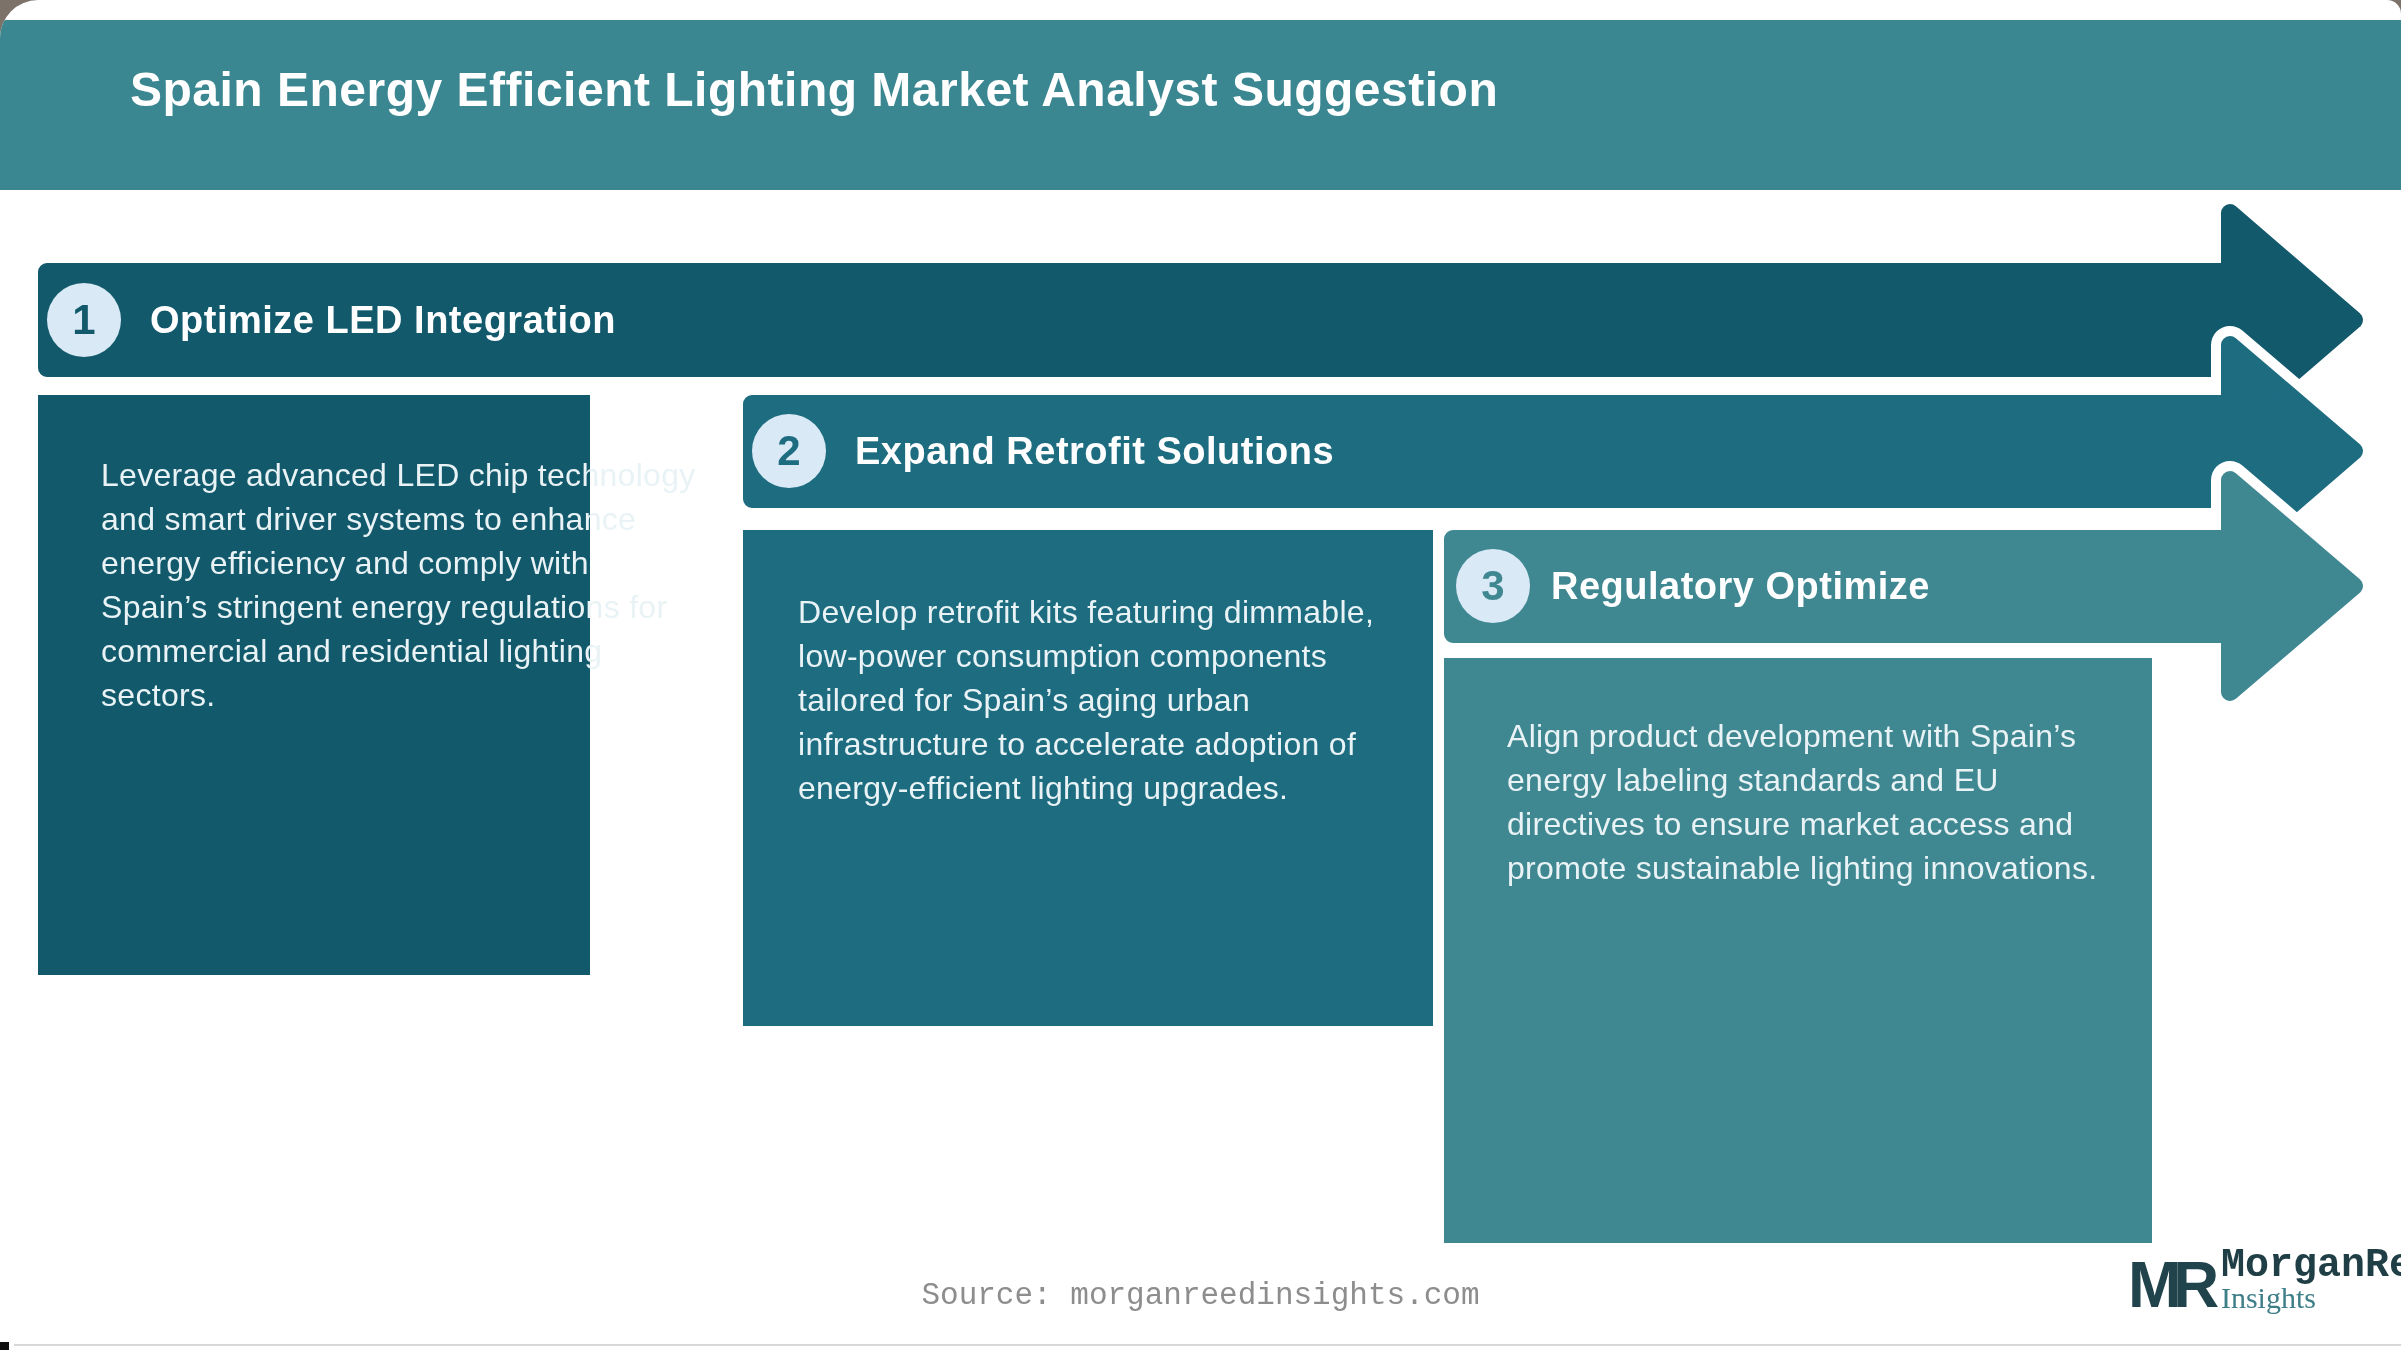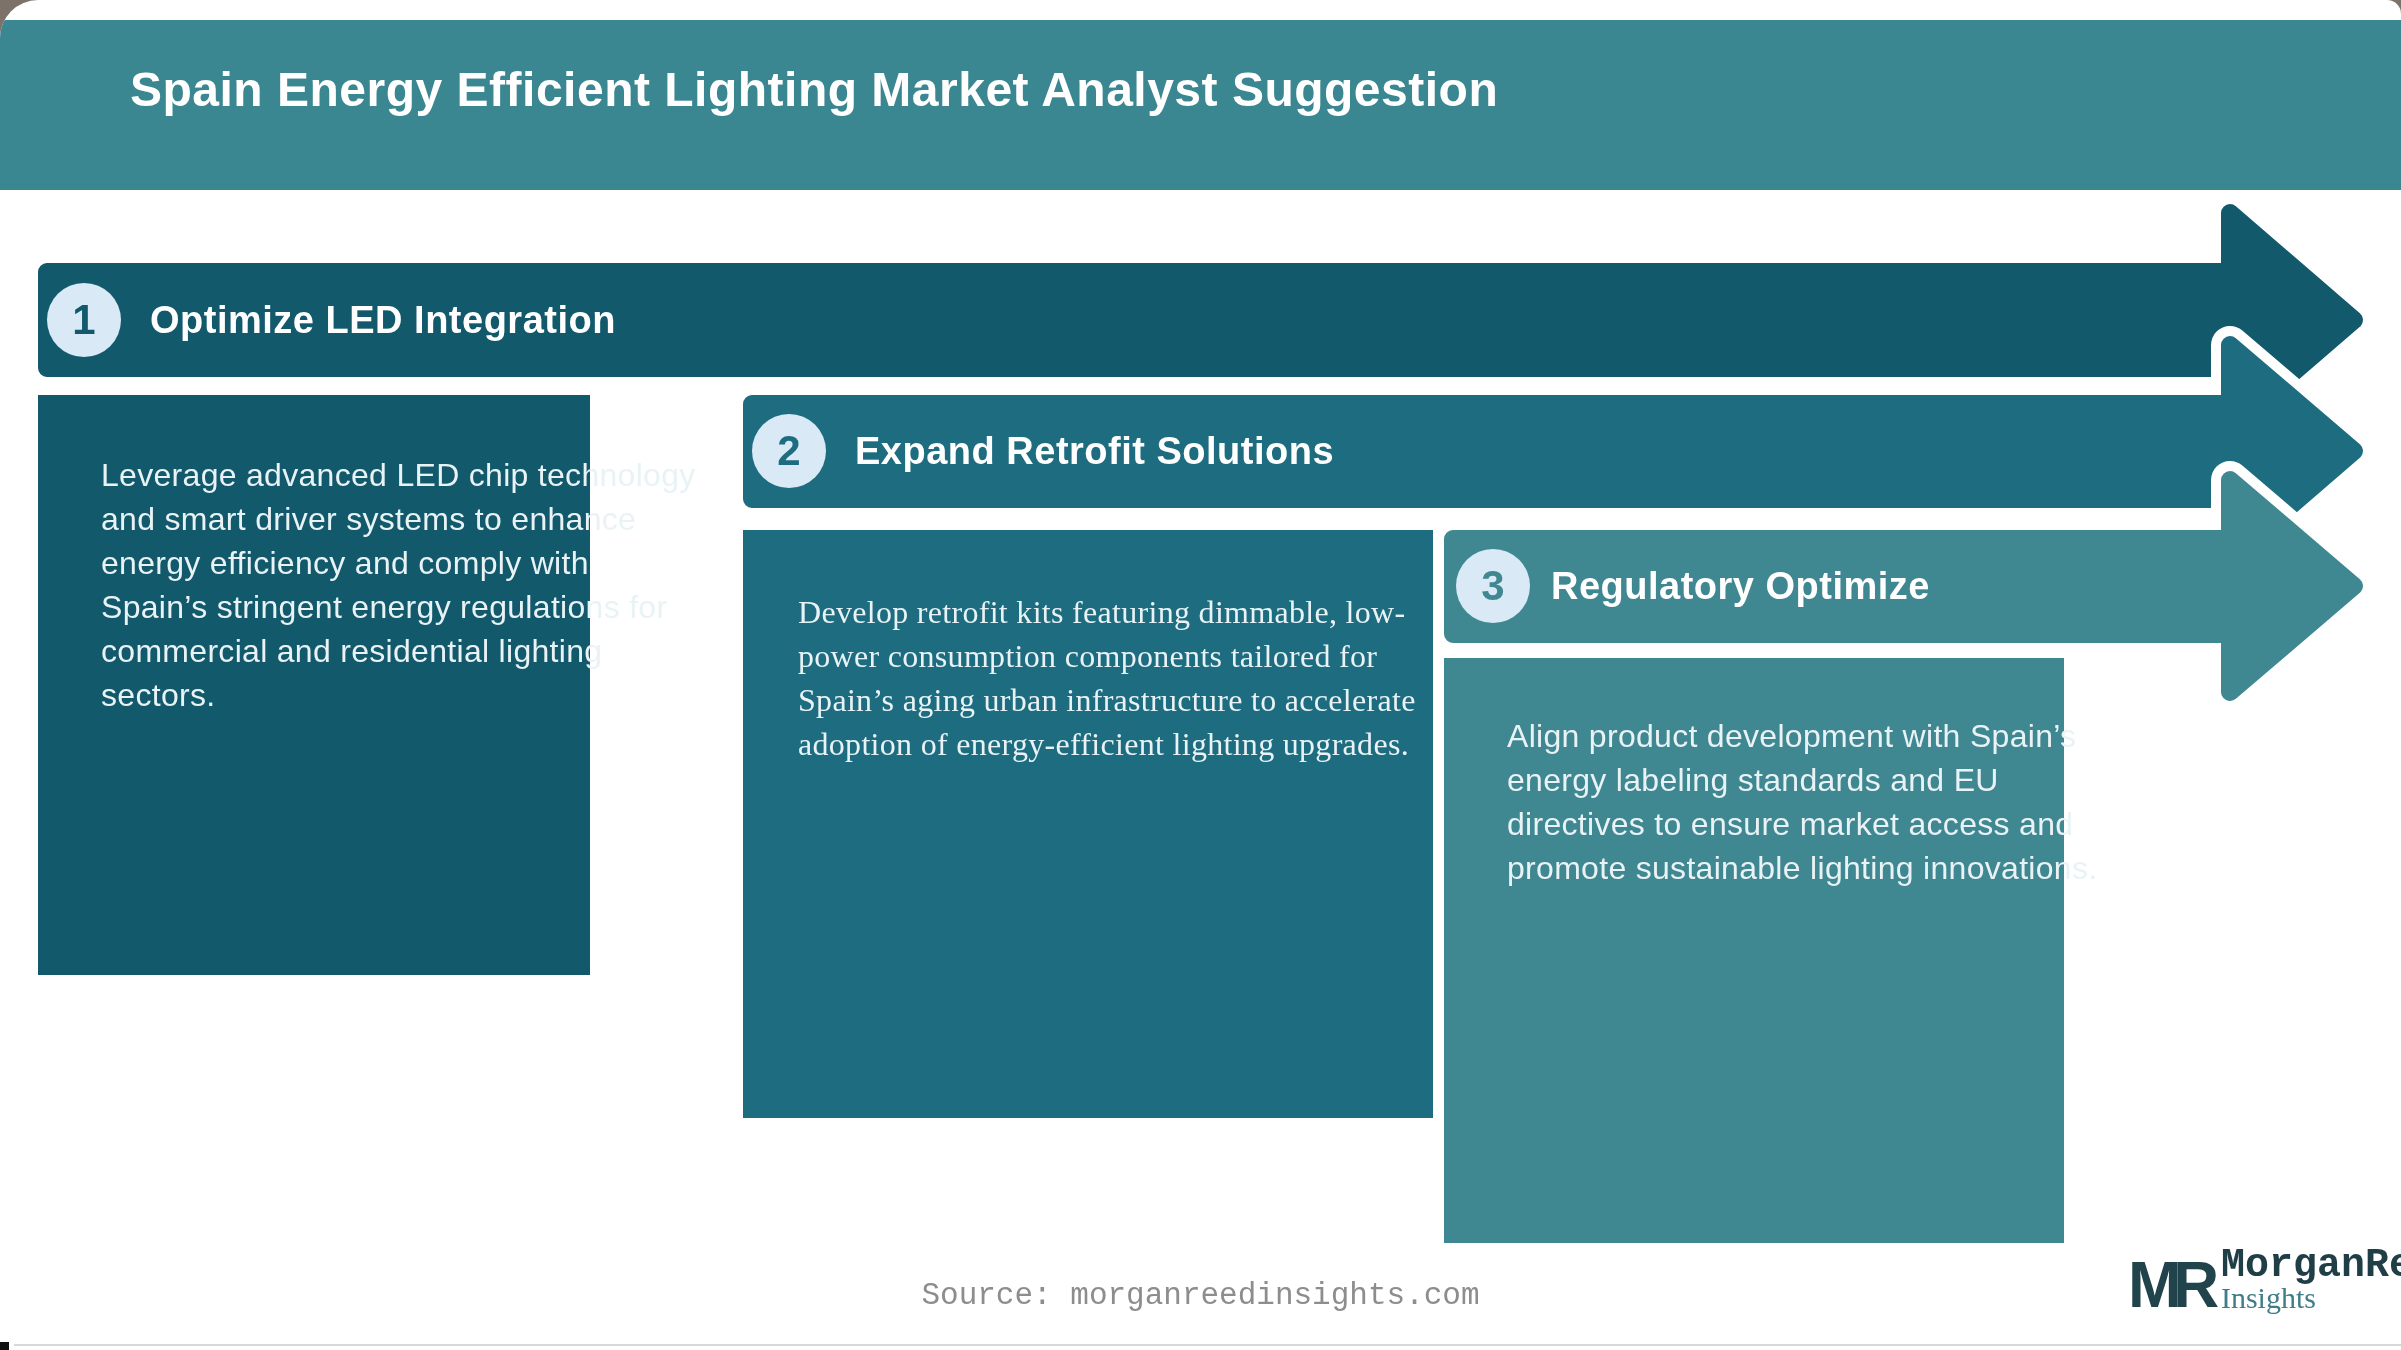--- a/index.html
+++ b/index.html
@@ -91,25 +91,25 @@
 
   <div class="badge badge-number" style="left: 1456px; top: 549px; background: rgb(217, 233, 246); color: rgb(63, 135, 145);">
     <span>3</span>
   </div>
   <div class="banner-label" style="left:1551px;top:530px;height:113px;line-height:113px;">Regulatory Optimize</div>
 
   <div class="step-box" style="left: 38px; top: 395px; width: 552px; height: 580px; background: rgb(18, 89, 108);">
     <div class="desc" style="left:63px;top:58px;width:600px;">Leverage advanced LED chip technology and smart driver systems to enhance energy efficiency and comply with Spain’s stringent energy regulations for commercial and residential lighting sectors.</div>
   </div>
 
-  <div class="step-box" style="left: 743px; top: 530px; width: 690px; height: 588px; background: rgb(29, 108, 128); font-family: Liberation Serif, serif;">
+  <div class="step-box" style="left: 743px; top: 530px; width: 690px; height: 496px; background: rgb(29, 108, 128);">
     <div class="desc" style="left:55px;top:60px;width:618px;">Develop retrofit kits featuring dimmable, low-power consumption components tailored for Spain’s aging urban infrastructure to accelerate adoption of energy-efficient lighting upgrades.</div>
   </div>
 
-  <div class="step-box" style="left: 1444px; top: 658px; width: 620px; height: 585px; background: rgb(63, 135, 145);">
+  <div class="step-box" style="left: 1444px; top: 658px; width: 708px; height: 585px; background: rgb(63, 135, 145);">
     <div class="desc" style="left:63px;top:56px;width:600px;">Align product development with Spain’s energy labeling standards and EU directives to ensure market access and promote sustainable lighting innovations.</div>
   </div>
 
   <div class="source">Source: morganreedinsights.com</div>
 
   <div class="logo">
     <div class="logo-monogram" style="color: rgb(33, 68, 76);">MR</div>
     <div class="logo-text">
       <div class="logo-name" style="color: rgb(31, 62, 69);">MorganReed</div>
       <div class="logo-tagline" style="color: rgb(62, 126, 136);">Insights</div>

